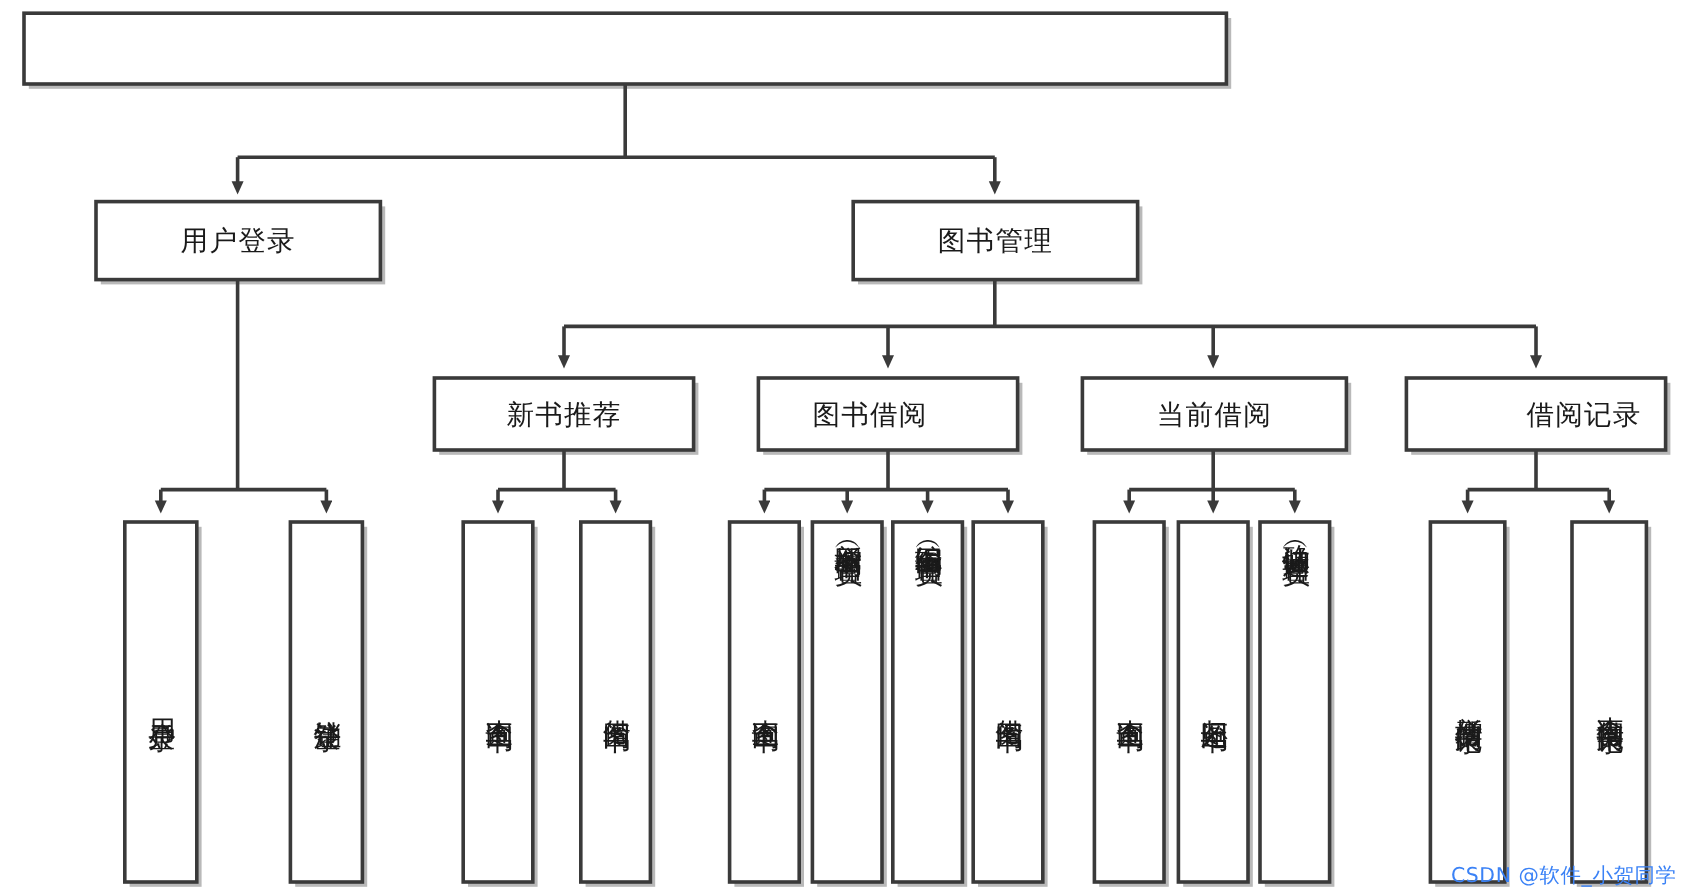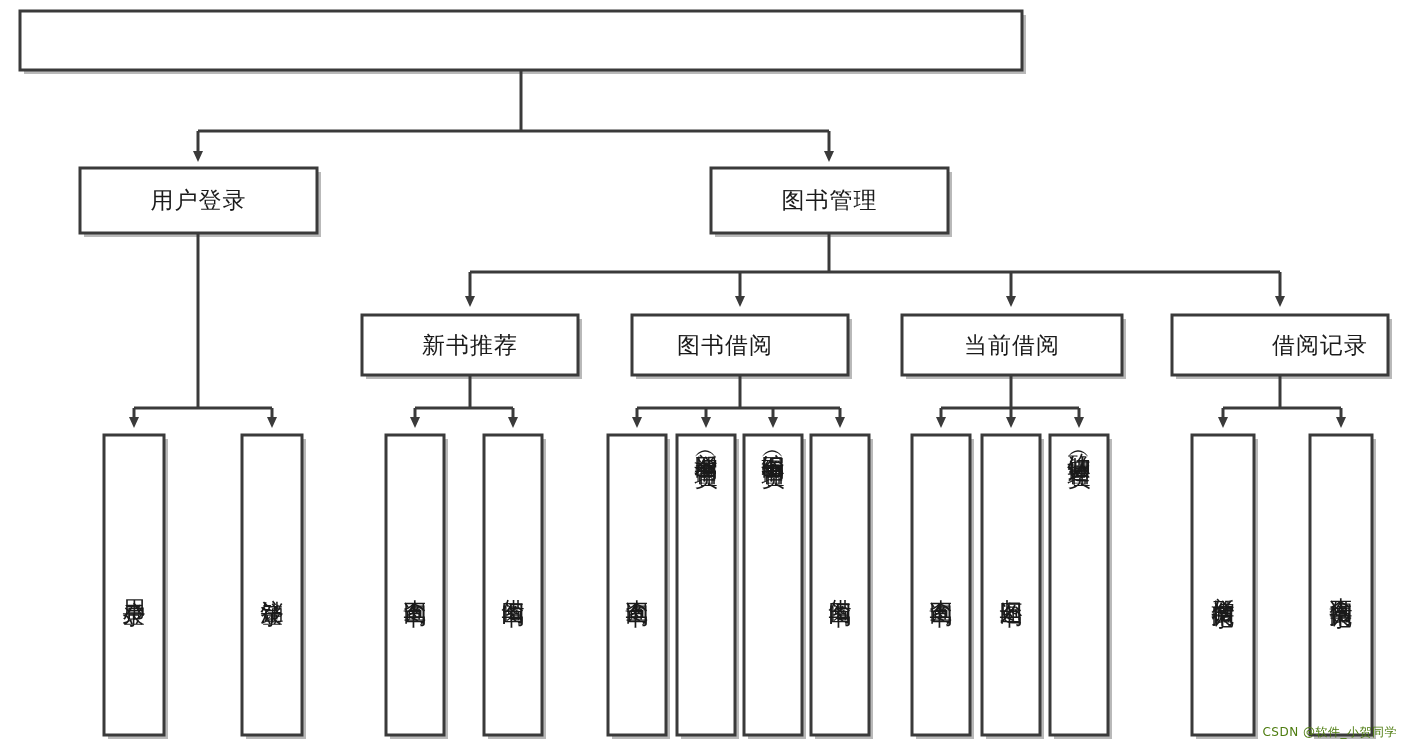--- a/index.html
+++ b/index.html
@@ -67,22 +67,22 @@
     font-family: "DejaVu Sans", "Liberation Sans", sans-serif;
     font-size: 23px;
     color: #1a1a1a;
     letter-spacing: 1px;
   }
   #watermark {
     position: absolute;
     right: 8px;
     bottom: 6px;
     font-family: "DejaVu Sans", "Liberation Sans", sans-serif;
-    font-size: 12px;
-    color: #4d7c0f;
+    font-size: 17px;
+    color: #3b82f6;
     letter-spacing: 0.5px;
     user-select: none;
   }
 </style>
 </head>
 <body>
 
 <div id="diagram-root">
 
   <svg class="diagram-svg" viewBox="0 0 1405 747">

